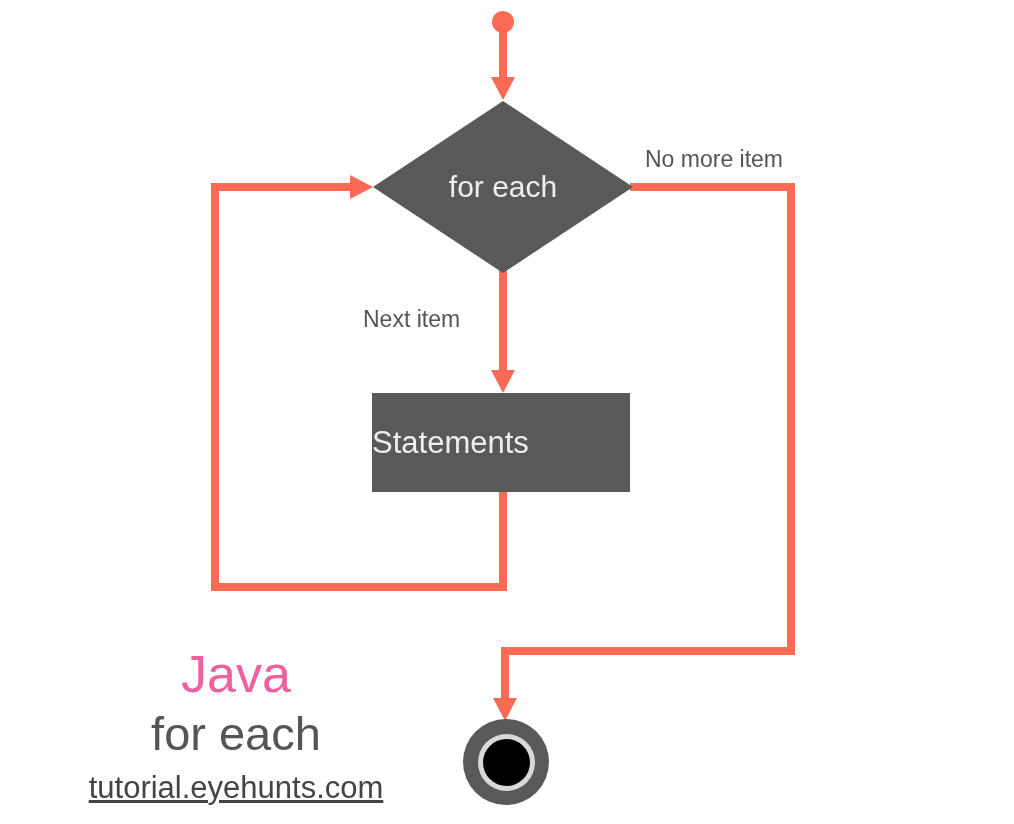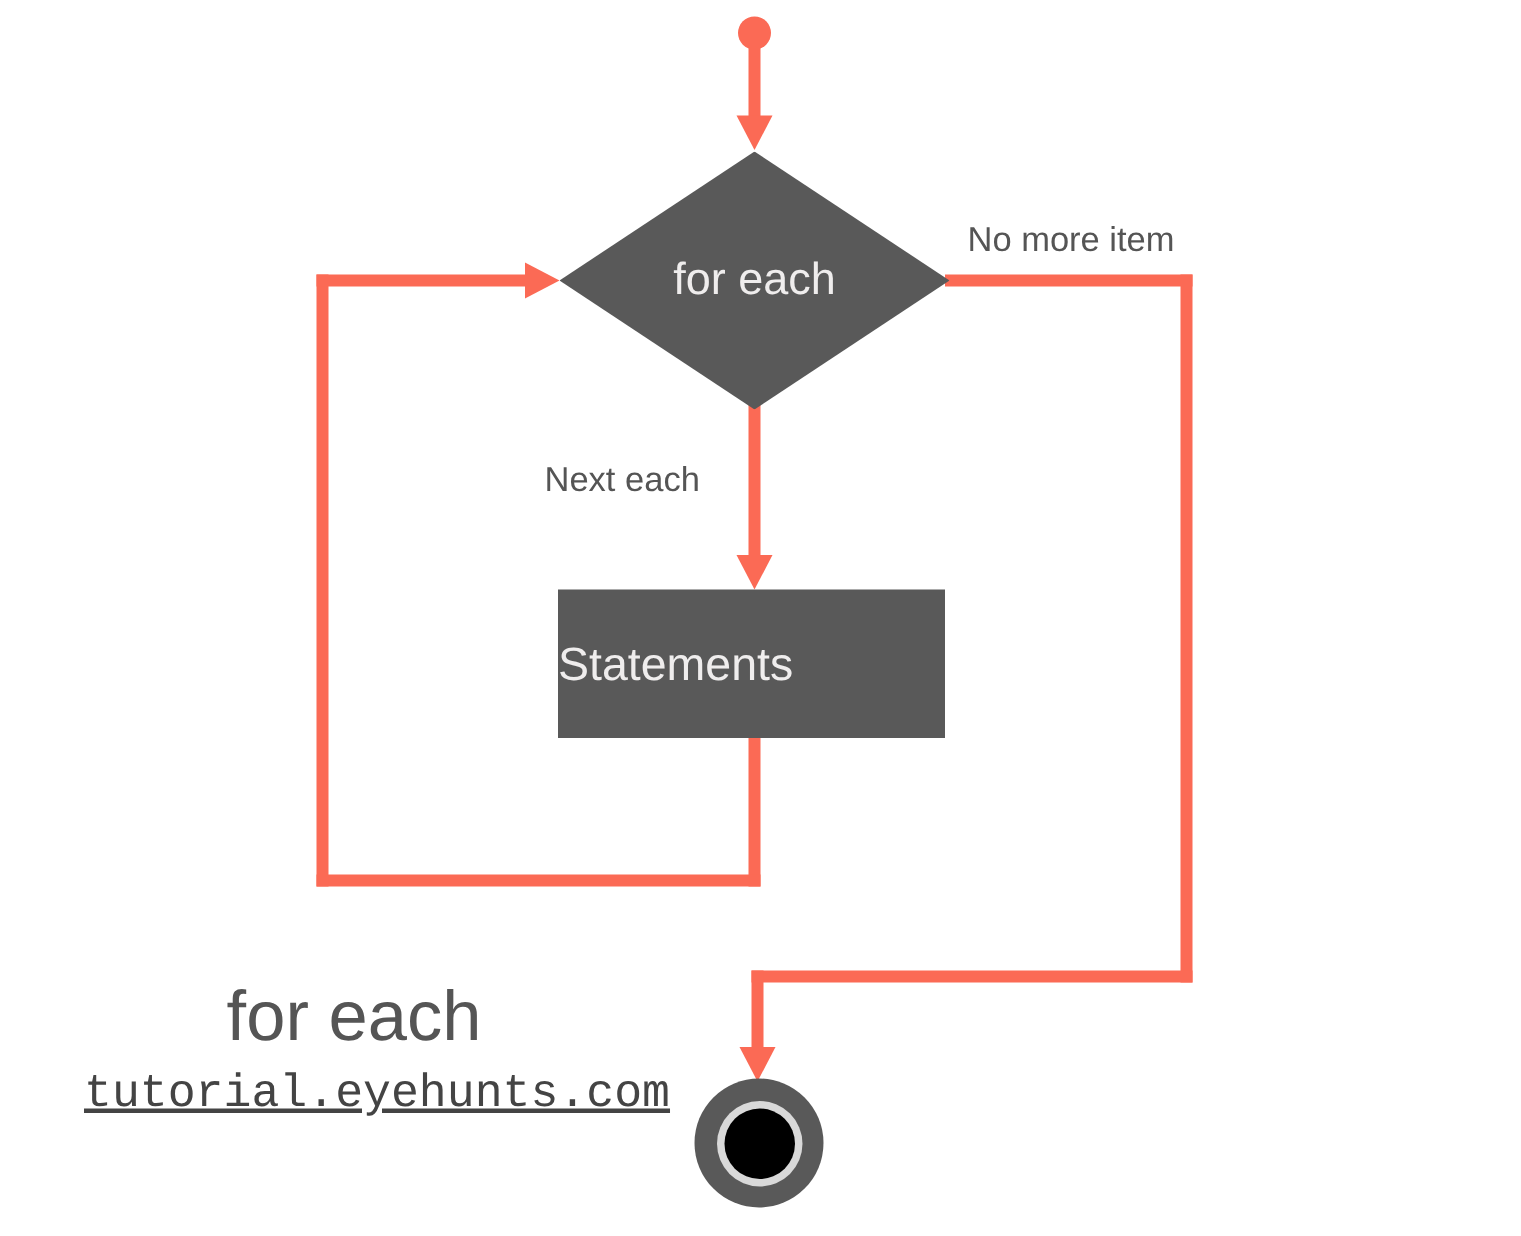--- a/index.html
+++ b/index.html
@@ -76,21 +76,21 @@
     color:var(--title-pink,#F0609F);
     font-size:52px; line-height:1.1;
   }
   .caption-subtitle {
     color:var(--label-text,#555555);
     font-size:47px; line-height:1.05; margin-top:6px;
   }
   .caption-site {
     color:var(--site-gray,#444444);
     font-size:31px; line-height:1.1; margin-top:12px;
-    text-decoration:underline; cursor:pointer;font-family:Liberation Mono, monospace;
+    text-decoration:underline; cursor:pointer;
   }
 </style>
 </head>
 <body>
 
 <div class="canvas">
 
   <div class="start-dot"></div>
   <div class="seg" style="left:499px; top:30px; width:8px; height:50px;"></div>
   <div class="arrow-down" style="left:491px; top:77px;"></div>
@@ -99,38 +99,39 @@
     <span>for each</span>
   </div>
 
   <div class="edge-label label-no-more">No more item</div>
   <div class="seg" style="left:630px; top:183px; width:165px; height:8px;"></div>
   <div class="seg" style="left:787px; top:183px; width:8px; height:472px;"></div>
   <div class="seg" style="left:501px; top:647px; width:294px; height:8px;"></div>
   <div class="seg" style="left:501px; top:647px; width:8px; height:53px;"></div>
   <div class="arrow-down" style="left:493px; top:698px;"></div>
 
-  <div class="edge-label label-next">Next each</div>
+  <div class="edge-label label-next">Next item</div>
   <div class="seg" style="left:499px; top:270px; width:8px; height:102px;"></div>
   <div class="arrow-down" style="left:491px; top:370px;"></div>
 
   <div class="process">
     <span>Statements</span>
   </div>
 
   <div class="seg" style="left:499px; top:490px; width:8px; height:101px;"></div>
   <div class="seg" style="left:211px; top:583px; width:296px; height:8px;"></div>
   <div class="seg" style="left:211px; top:183px; width:8px; height:408px;"></div>
   <div class="seg" style="left:211px; top:183px; width:141px; height:8px;"></div>
   <div class="arrow-right" style="left:350px; top:175px;"></div>
 
   <div class="end-node">
     <div class="end-ring">
       <div class="end-core"></div>
     </div>
   </div>
 
   <div class="caption">
+    <div class="caption-title">Java</div>
     <div class="caption-subtitle">for each</div>
     <div class="caption-site">tutorial.eyehunts.com</div>
   </div>
 
 </div>
 
 </body></html>

